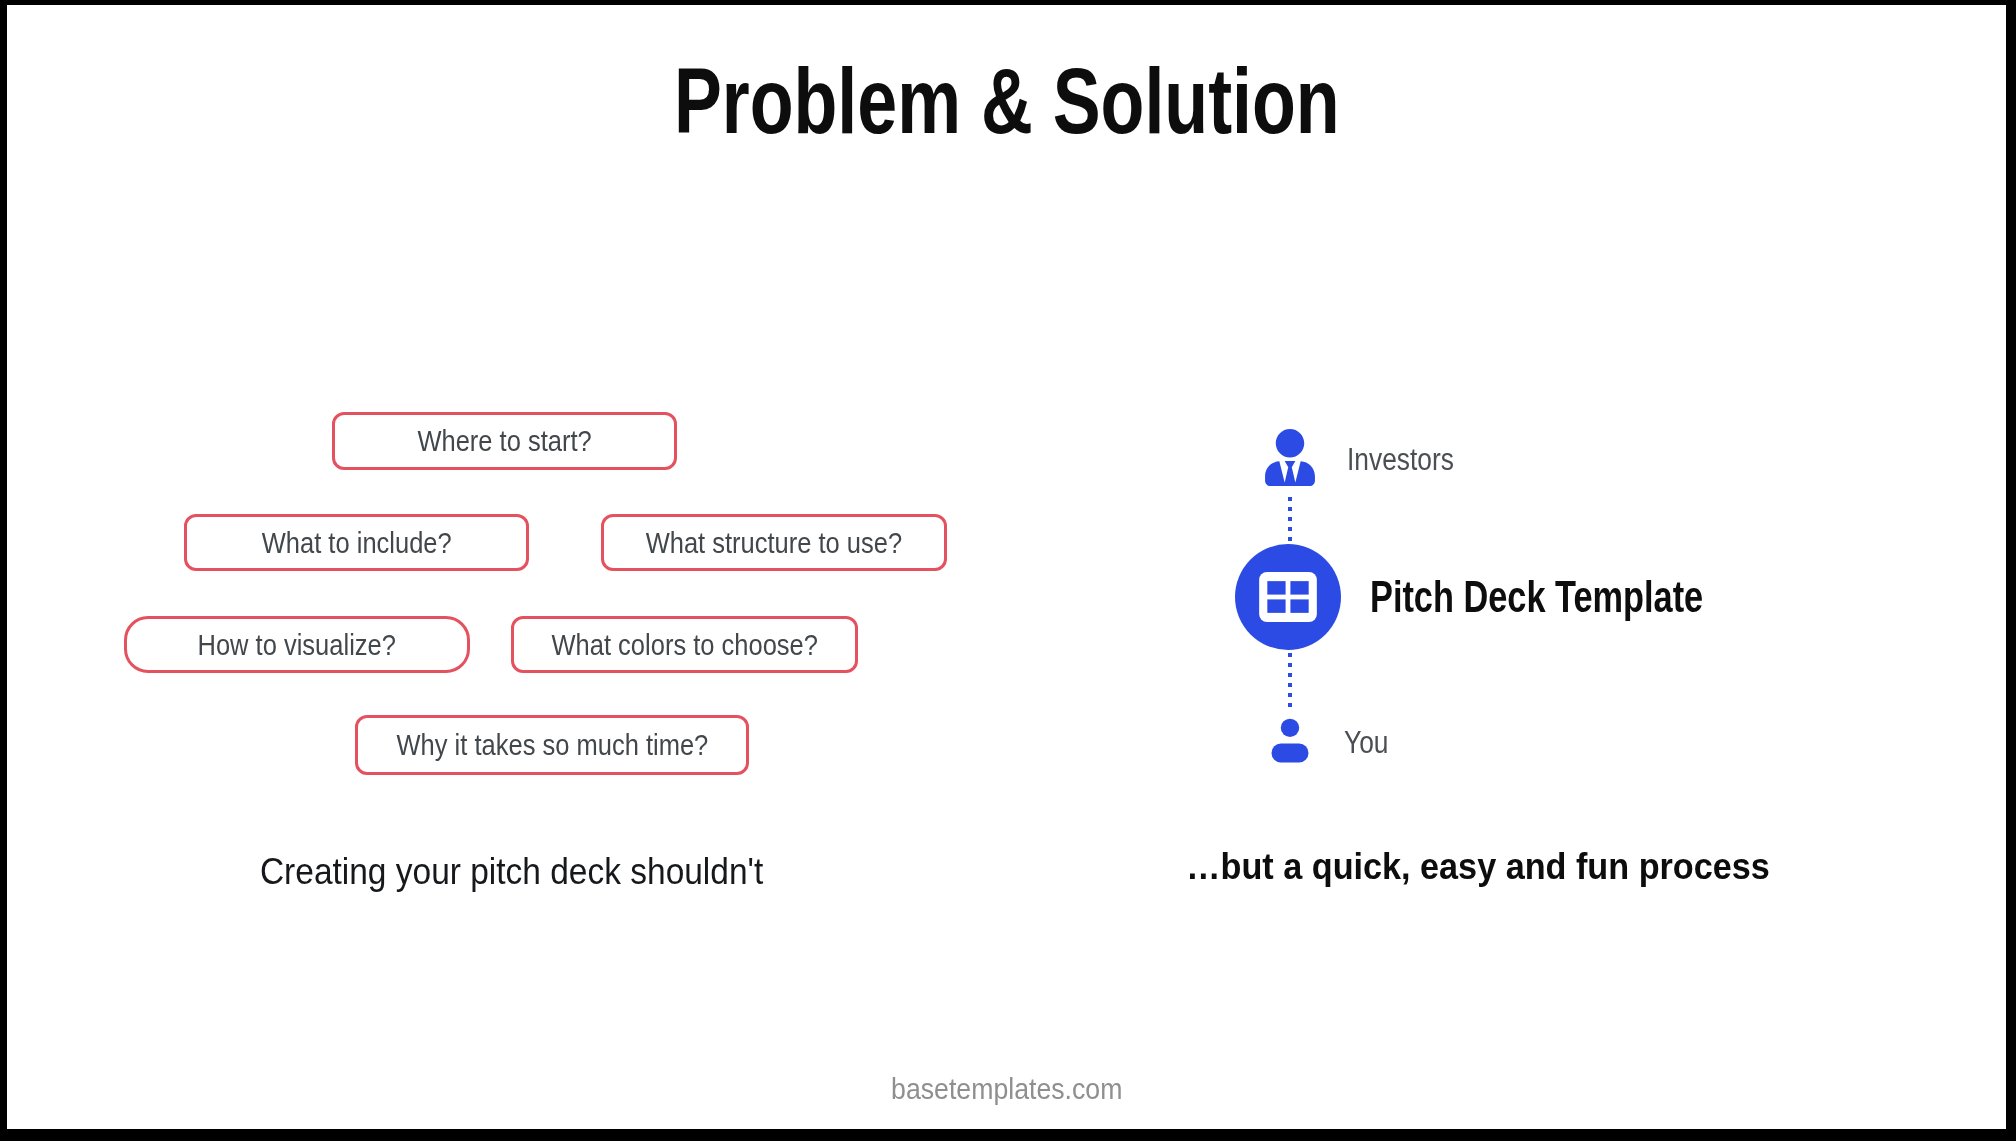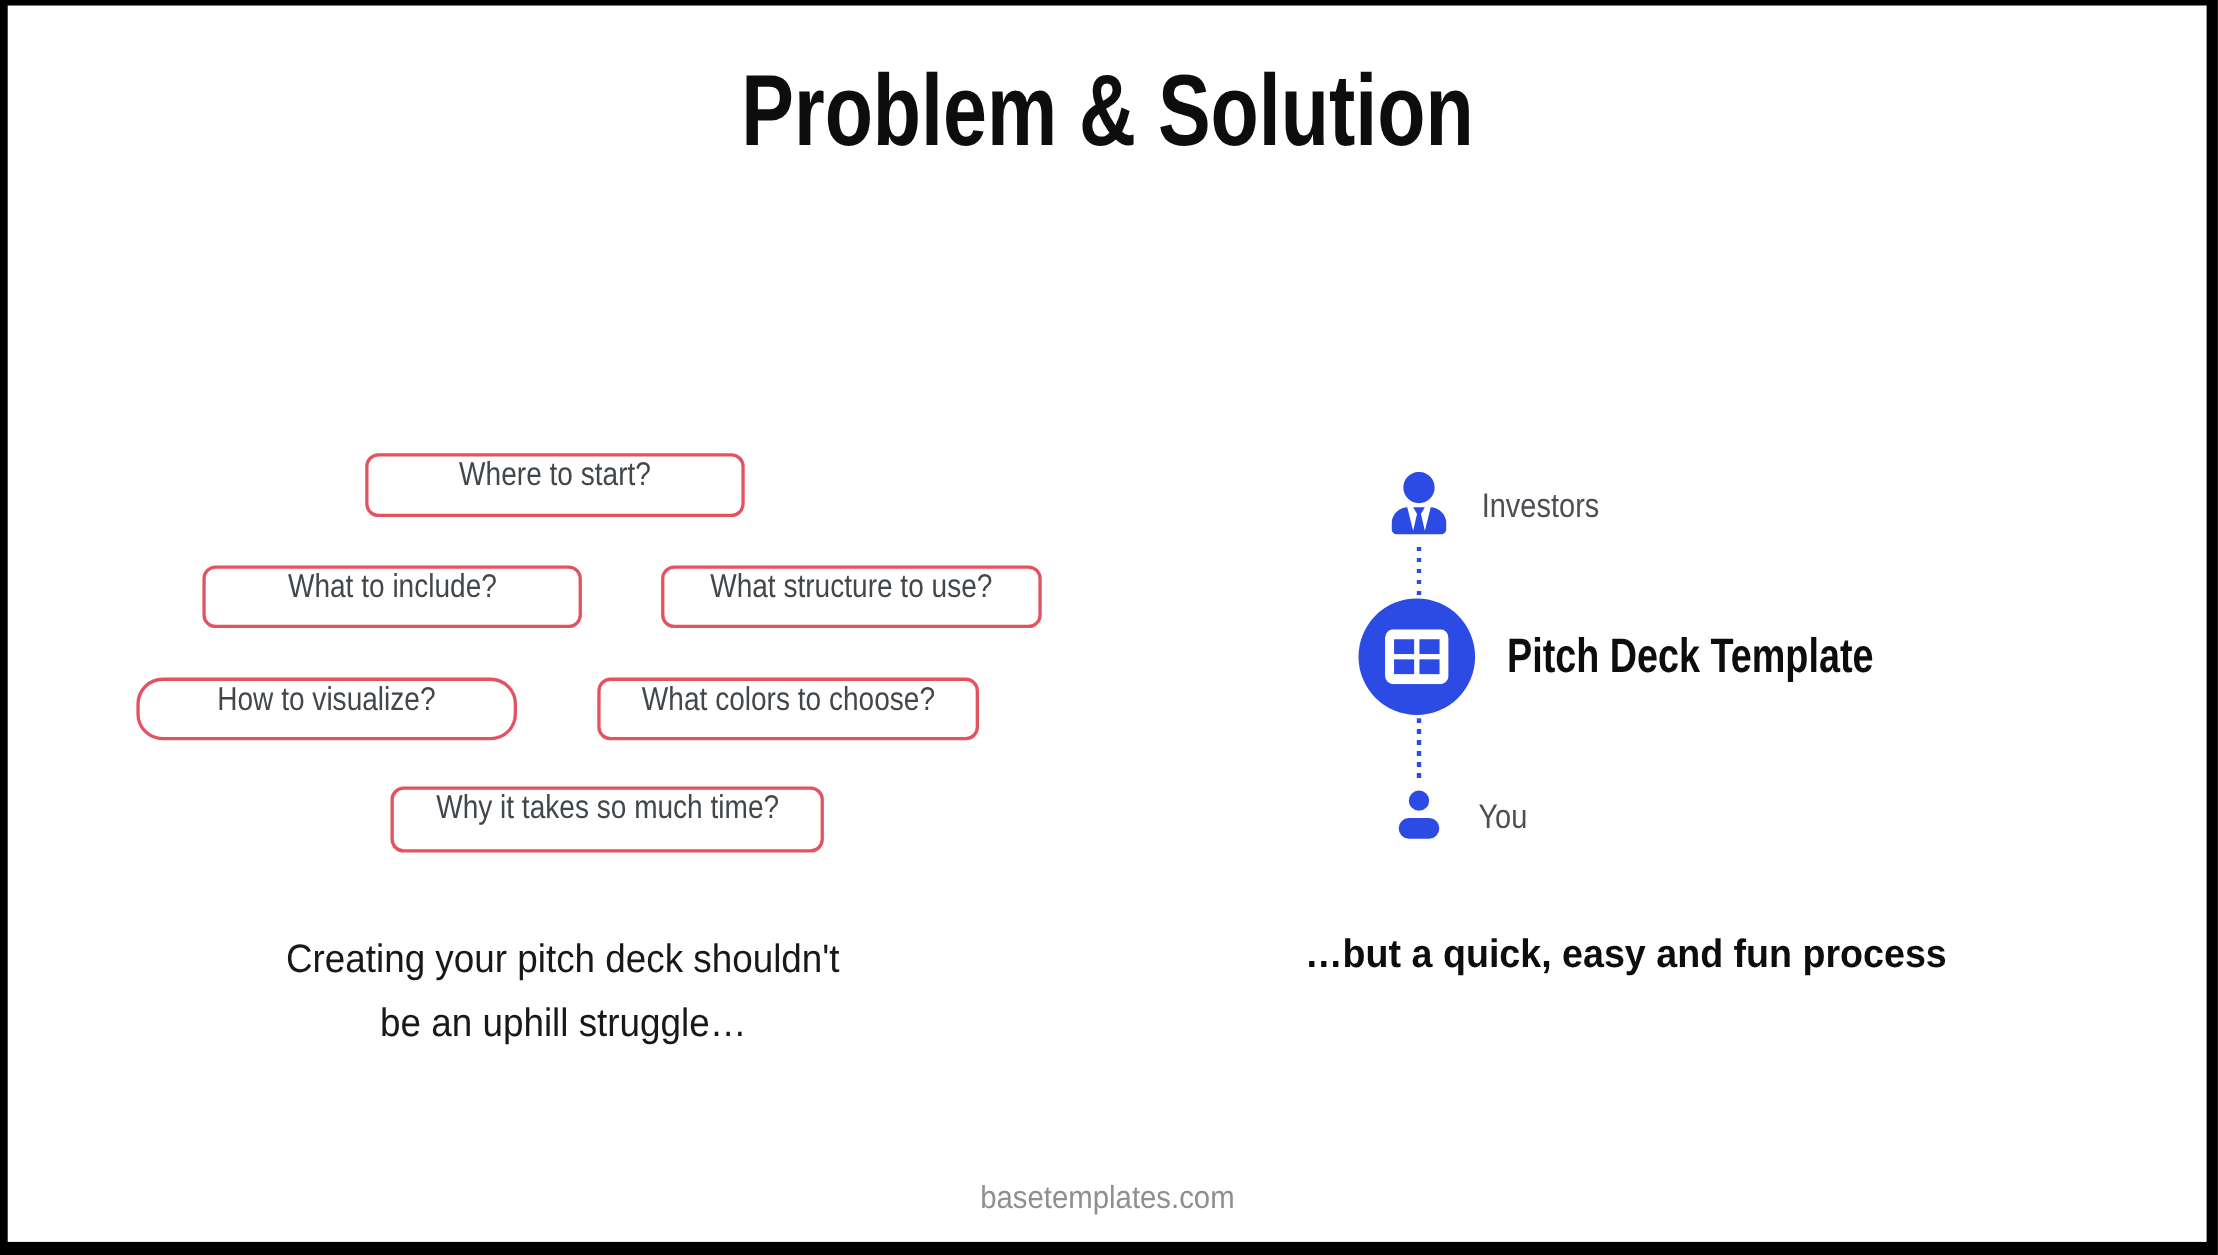--- a/index.html
+++ b/index.html
@@ -32,31 +32,31 @@
     color: #0d0d0d;
     line-height: 1.05;
   }
   .title .cx { transform: scaleX(0.78); }
 
   .qbox {
     position: absolute;
     border: 3px solid #e45260;
     border-radius: 12px;
     display: flex;
-    align-items: flex-start;
+    align-items: center;
     justify-content: center;
     color: #42474c;
     font-size: 30px;
     background: #fff;
   }
   .q1 { left: 325px; top: 407px; width: 345px; height: 58px; }
   .q2 { left: 177px; top: 509px; width: 345px; height: 57px; }
   .q3 { left: 594px; top: 509px; width: 346px; height: 57px; }
   .q4 { left: 117px; top: 611px; width: 346px; height: 57px; border-radius: 24px; }
-  .q5 { left: 536px; top: 611px; width: 347px; height: 57px; }
+  .q5 { left: 504px; top: 611px; width: 347px; height: 57px; }
   .q6 { left: 348px; top: 710px; width: 394px; height: 60px; }
 
   .caption-left {
     position: absolute;
     left: 205px; top: 838px; width: 600px;
     text-align: center;
     font-size: 36px;
     color: #17181b;
     line-height: 58px;
   }
@@ -150,21 +150,20 @@
       </div>
     <div class="qbox q5">
         <span class="cx">What colors to choose?</span>
       </div>
     <div class="qbox q6">
         <span class="cx">Why it takes so much time?</span>
       </div>
 
     <div class="caption-left">
       <div><span class="cx">Creating your pitch deck shouldn't</span></div>
-      <div><span class="cx">be an uphill struggle…</span></div>
     </div>
 
     <svg class="investor-icon icon-blue" viewBox="0 0 448 512" aria-hidden="true">
       <path fill="currentColor" d="M224 256c70.7 0 128-57.3 128-128S294.7 0 224 0 96 57.3 96 128s57.3 128 128 128zm95.8 32.6L272 480l-32-136 32-56h-96l32 56-32 136-47.8-191.4C56.9 292 0 350.3 0 422.4V464c0 26.5 21.5 48 48 48h352c26.5 0 48-21.5 48-48v-41.6c0-72.1-56.9-130.4-128.2-133.8z"></path>
     </svg>
     <div class="side-label label-investors"><span class="cx">Investors</span></div>
 
     <div class="dotline dot1"></div>
 
     <div class="solution-circle">

